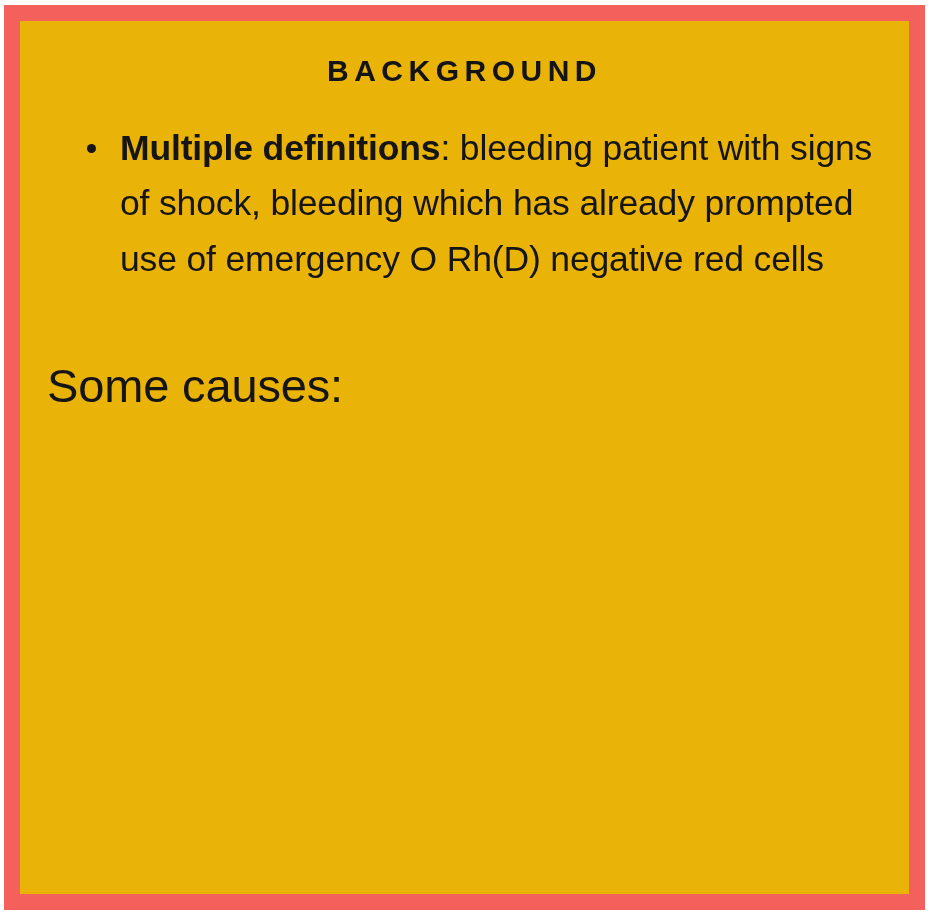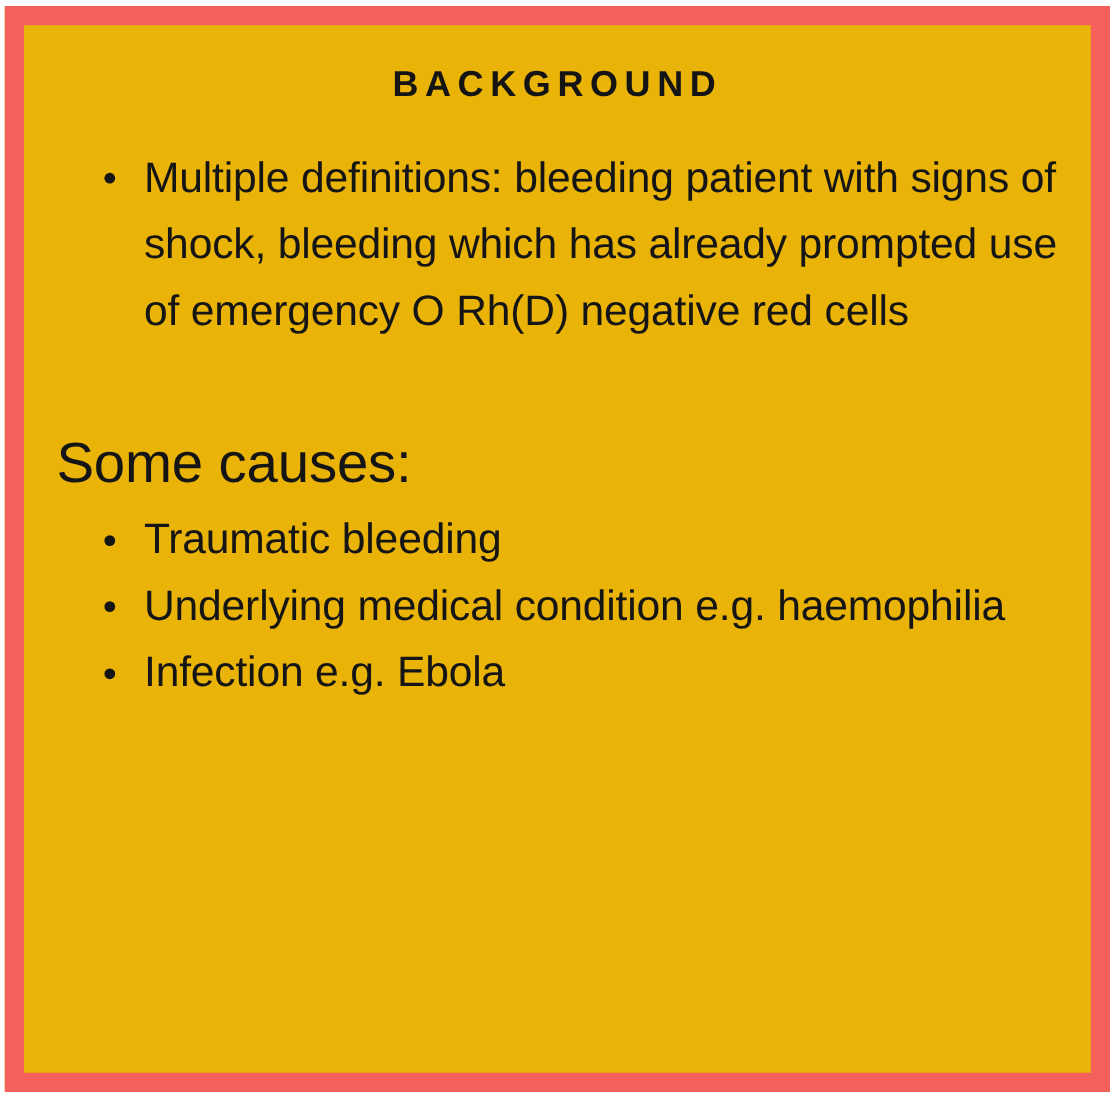--- a/index.html
+++ b/index.html
@@ -83,21 +83,21 @@
     position: absolute;
     left: 54px;
     top: 0.66em;
     width: 9px;
     height: 9px;
     border-radius: 50%;
     background: #151515;
   }
 
   .lead {
-    font-weight: normal;
+    font-weight: bold;
   }
 
   .plain-line {
     margin: 0;
     font-size: 47px;
     line-height: 1.56;
     color: #151515;
     letter-spacing: -0.15px;
     padding-left: 14px;
   }
@@ -128,28 +128,17 @@
         <ul class="bullets">
           <li>
             <span class="lead">Multiple definitions</span><span>: bleeding patient with signs of shock, bleeding which has already prompted use of emergency O Rh(D) negative red cells</span>
           </li>
         </ul>
 
         <div class="gap-block"></div>
 
         <p class="plain-line">Some causes:</p>
 
-        <ul class="bullets causes-list causes-wrap">
-          <li>
-            <span class="lead">Traumatic bleeding</span><span></span>
-          </li>
-          <li>
-            <span class="lead">Underlying medical condition</span><span> e.g. haemophilia</span>
-          </li>
-          <li>
-            <span class="lead">Infection</span><span> e.g. Ebola</span>
-          </li>
-        </ul>
 
       </div>
     </div>
   </div>
 </div>
 
 </body></html>

